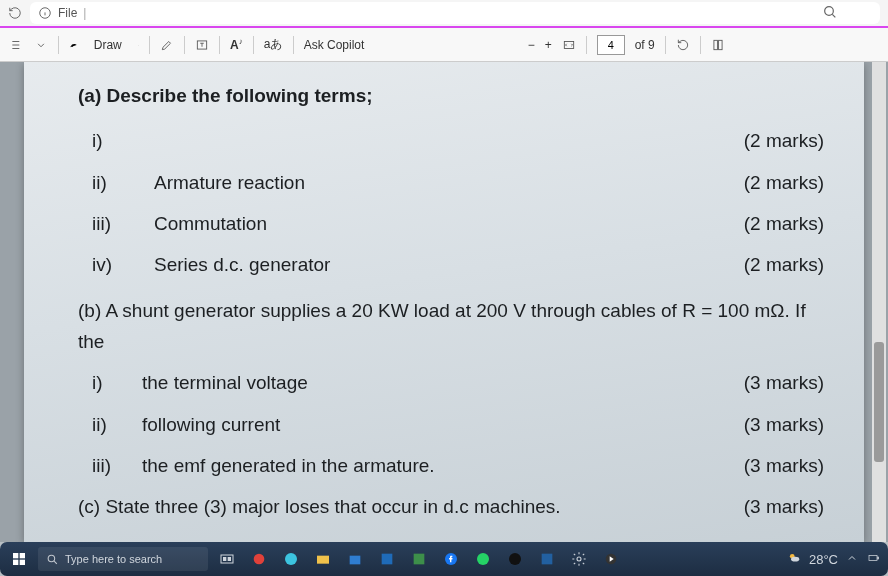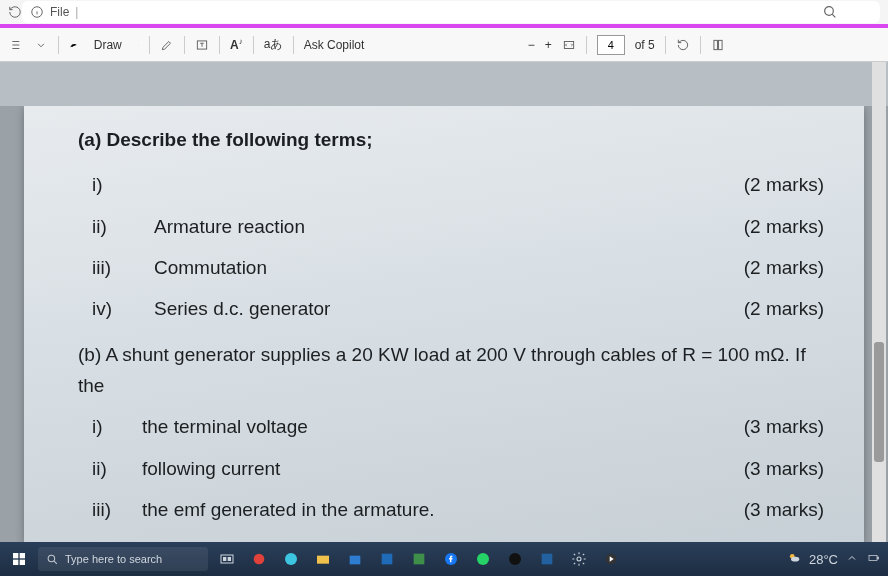--- a/index.html
+++ b/index.html
@@ -8,23 +8,23 @@
     font-family: "Segoe UI", Arial, sans-serif;
     background: #b8bfc4;
     overflow: hidden;
     position: relative;
   }
   
   .addrbar {
     height: 28px;
     background: #f5f5f5;
     display: flex; align-items: center;
-    padding: 0 8px; 
+    padding: 0 8px; gap: 8px;
     font-size: 12px; color: #444;
-    border-bottom: 4px solid #d946ef;
+    border-bottom: 2px solid #d946ef;
   }
   .addrbar .url-box {
     flex: 1; display: flex; align-items: center; gap: 6px;
     background: #fff; border-radius: 6px; padding: 2px 8px;
     height: 22px; color:#555;
   }
   .icon { display:inline-flex; align-items:center; justify-content:center; }
   .icon svg { width:14px; height:14px; stroke:#555; fill:none; stroke-width:1.5; }
   .sep { color:#aaa; }
   
@@ -43,21 +43,20 @@
     text-align:center; font-size:11px;
   }
   .pdftb .btn { cursor:pointer; display:flex; align-items:center; gap:16px; }
   .pdftb .divider { width:1px; height:18px; background:#ccc; }
   
   .viewport {
     position:absolute; top:62px; bottom:34px; left:0; right:0;
     background: #9aa2a8;
     display:flex; justify-content:center;
     overflow:hidden;
-    margin-top:44px;
   }
   .page {
     width: 840px;
     background: linear-gradient(172deg, #e7ebee 0%, #d8dfe4 45%, #c7d0d6 100%);
     box-shadow: 0 2px 8px rgba(0,0,0,.3);
     padding: 18px 40px 10px 54px;
     color: #1c1f22;
     font-family: Arial, sans-serif;
     font-size: 19px;
     line-height: 1.65;
@@ -75,21 +74,21 @@
   .scrollbar {
     position:absolute; right:2px; top:62px; bottom:34px; width:14px;
     background:#e0e0e0;
   }
   .scrollbar .thumb { position:absolute; left:2px; right:2px; top:280px; height:120px; background:#9a9a9a; border-radius:3px;}
   
   .taskbar {
     position:absolute; bottom:0; left:0; right:0;
     height:34px; background: linear-gradient(#2a3f5a,#1d2d42);
     display:flex; align-items:center; padding:0 6px; gap:6px;
-    font-size:11px; color:#d0d6dd;
+    font-size:11px; color:#d0d6dd;border-radius:7px;
   }
   .taskbar .search {
     display:flex; align-items:center; gap:6px;
     background:rgba(255,255,255,.08); border-radius:3px;
     padding:3px 8px; width:170px; height:24px;
   }
   .taskbar .tb-icon {
     width:26px; height:26px; display:flex; align-items:center; justify-content:center;
     border-radius:3px;
   }
@@ -173,21 +172,21 @@
   <span class="btn">−</span>
   <span class="btn">+</span>
   <span class="icon">
     <svg viewBox="0 0 24 24">
         <rect x="4" y="6" width="16" height="12"></rect>
         <path d="M8 10l-2 2 2 2M16 10l2 2-2 2"></path>
       </svg>
   </span>
   <div class="divider"></div>
   <input class="page-input" value="4" style="">
-  <span>of 5</span>
+  <span>of 9</span>
   <div class="divider"></div>
   <span class="icon">
     <svg viewBox="0 0 24 24">
         <path d="M4 12a8 8 0 1 0 3-6.2L4 8"></path>
         <path d="M4 3v5h5"></path>
       </svg>
   </span>
   <div class="divider"></div>
   <span class="icon">
     <svg viewBox="0 0 24 24">

